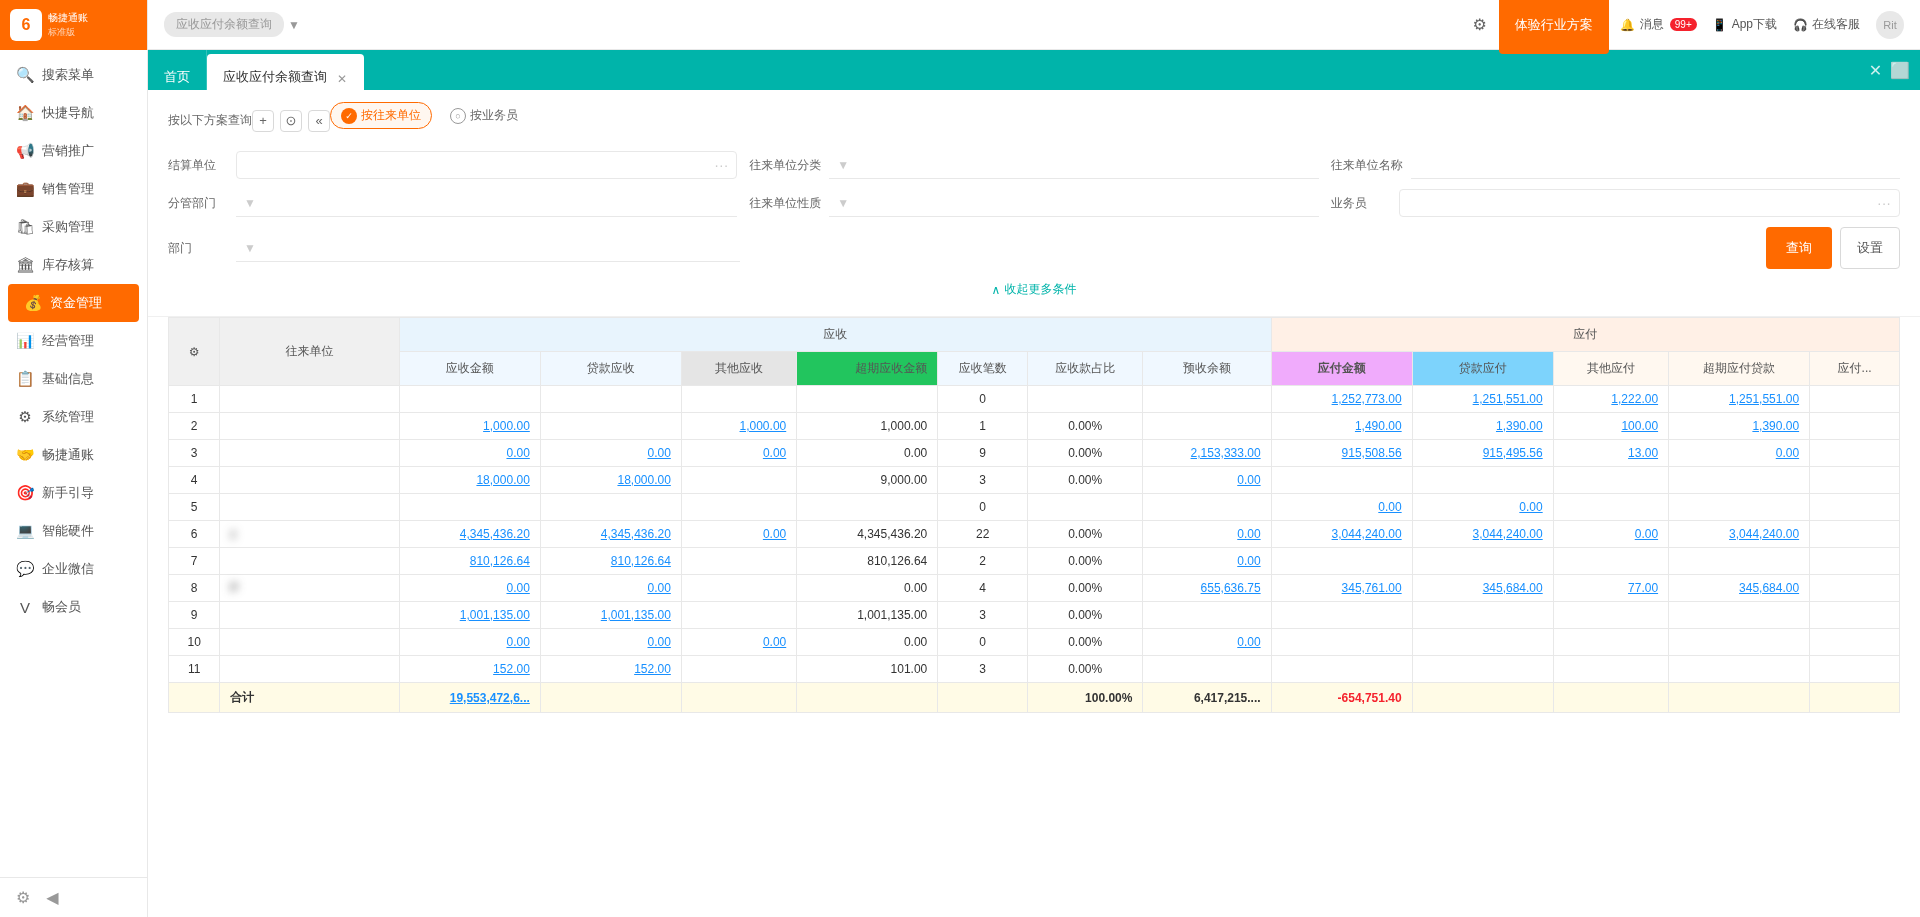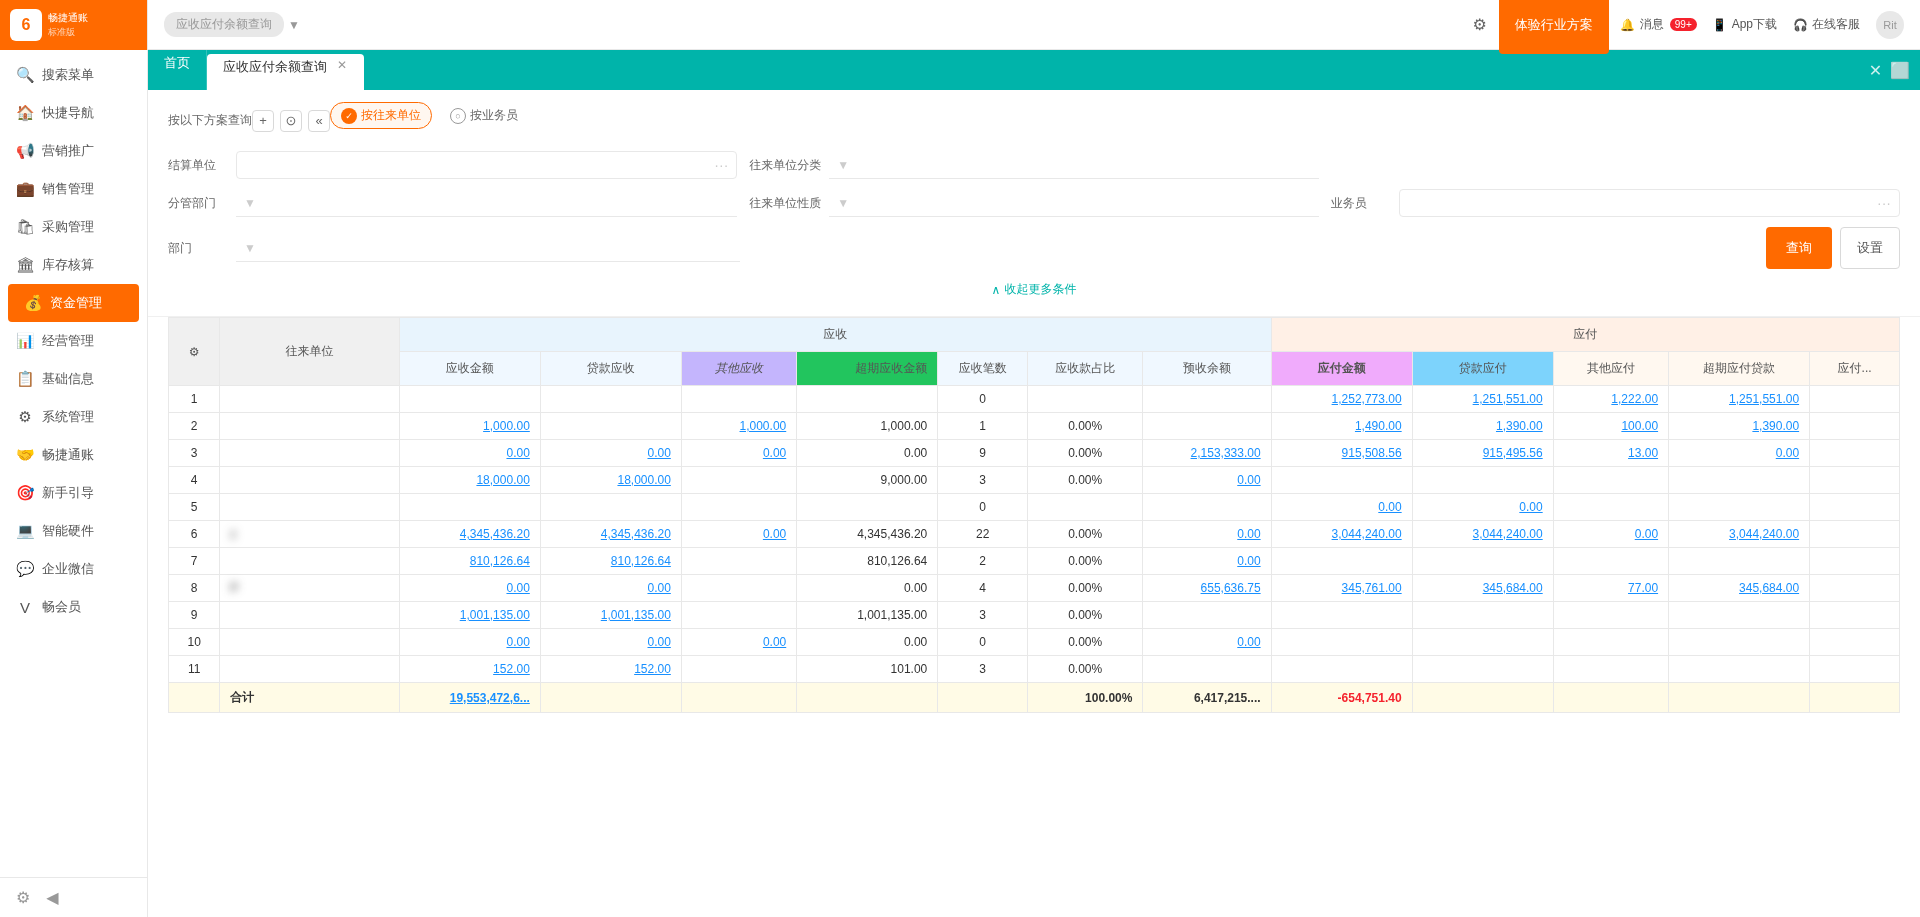--- a/index.html
+++ b/index.html
@@ -68,21 +68,21 @@
     .main-content {
       position: fixed; left: 148px; top: 50px; right: 0; bottom: 0;
       display: flex; flex-direction: column; background: #f5f5f5;
     }
 
     
     .tab-bar {
       background: #00b4aa; display: flex; align-items: stretch; min-height: 40px;
     }
     .tab-item {
-      display: flex; align-items: flex-start; padding: 4px 16px; cursor: pointer;
+      display: flex; align-items: flex-end; padding: 4px 16px; cursor: pointer;
       color: rgba(255,255,255,0.8); font-size: 13px; gap: 6px; border-right: 1px solid rgba(255,255,255,0.2);
     }
     .tab-item.home { color: #fff; }
     .tab-item.active {
       background: #fff; color: #333; border-radius: 4px 4px 0 0; margin-top: 4px;
     }
     .tab-close { color: #999; font-size: 12px; margin-left: 4px; }
     .tab-spacer { flex: 1; }
     .tab-actions { display: flex; align-items: center; padding: 0 10px; gap: 8px; }
     .tab-action-btn { color: rgba(255,255,255,0.8); cursor: pointer; font-size: 16px; }
@@ -348,20 +348,24 @@
           <span class="filter-label">结算单位</span>
           <div class="filter-input-border">
             <span class="dots-icon">···</span>
           </div>
         </div>
         <div class="filter-field">
           <span class="filter-label">往来单位分类</span>
           <div class="filter-input">
             <span class="chevron-down">▼</span>
           </div>
+        </div>
+        <div class="filter-field">
+          <span class="filter-label">往来单位名称</span>
+          <input type="text" class="filter-input" style="border-top: none; border-right: none; border-left: none; border-image: initial; border-bottom: 1px solid rgb(232, 232, 232); flex: 1 1 0%; height: 28px; outline: none; font-size: 12px; padding: 0px 8px;">
         </div>
       </div>
 
       <div class="filter-row">
         <div class="filter-field">
           <span class="filter-label">分管部门</span>
           <div class="filter-input">
             <span class="chevron-down">▼</span>
           </div>
         </div>
@@ -419,21 +423,21 @@
         <thead>
           <tr class="group-header">
             <th rowspan="2" class="settings-icon-cell">⚙</th>
             <th rowspan="2">往来单位</th>
             <th colspan="7" style="background:#e8f4fd;border-bottom:none;">应收</th>
             <th colspan="5" style="background:#fff0e6;border-bottom:none;">应付</th>
           </tr>
           <tr>
             <th style="background:#f0f8ff;">应收金额</th>
             <th style="background:#f0f8ff;">贷款应收</th>
-            <th style="background:#c4b5fd;font-style:italic;">其他应收</th>
+            <th style="background:#e5e5e5;">其他应收</th>
             <th style="background:#22c55e;text-align:right;">超期应收金额</th>
             <th style="background:#f0f8ff;">应收笔数</th>
             <th style="background:#f0f8ff;">应收款占比</th>
             <th style="background:#f0f8ff;">预收余额</th>
             <th style="background:#f0abfc;font-weight:bold;">应付金额</th>
             <th style="background:#7dd3fc;">贷款应付</th>
             <th style="background:#fff8f0;">其他应付</th>
             <th style="background:#fff8f0;">超期应付贷款</th>
             <th style="background:#fff8f0;">应付...</th>
           </tr>

